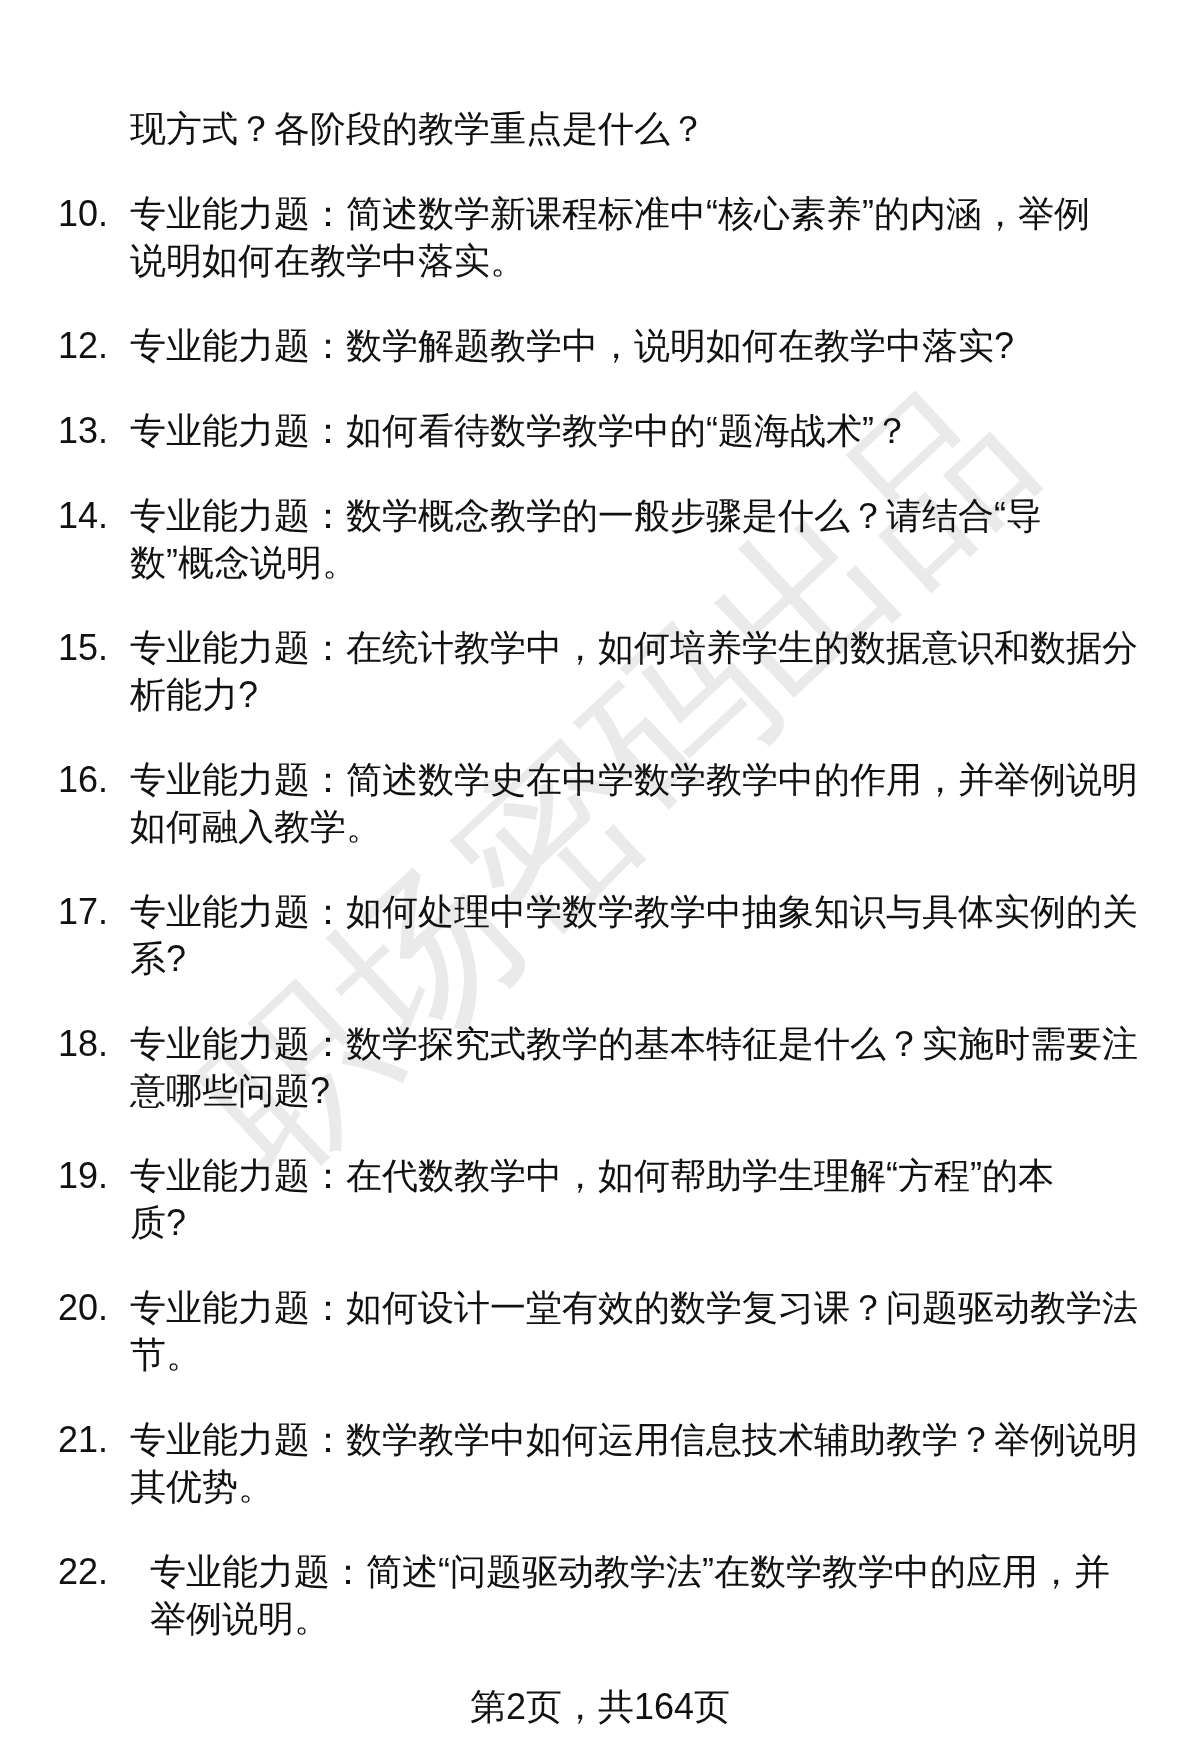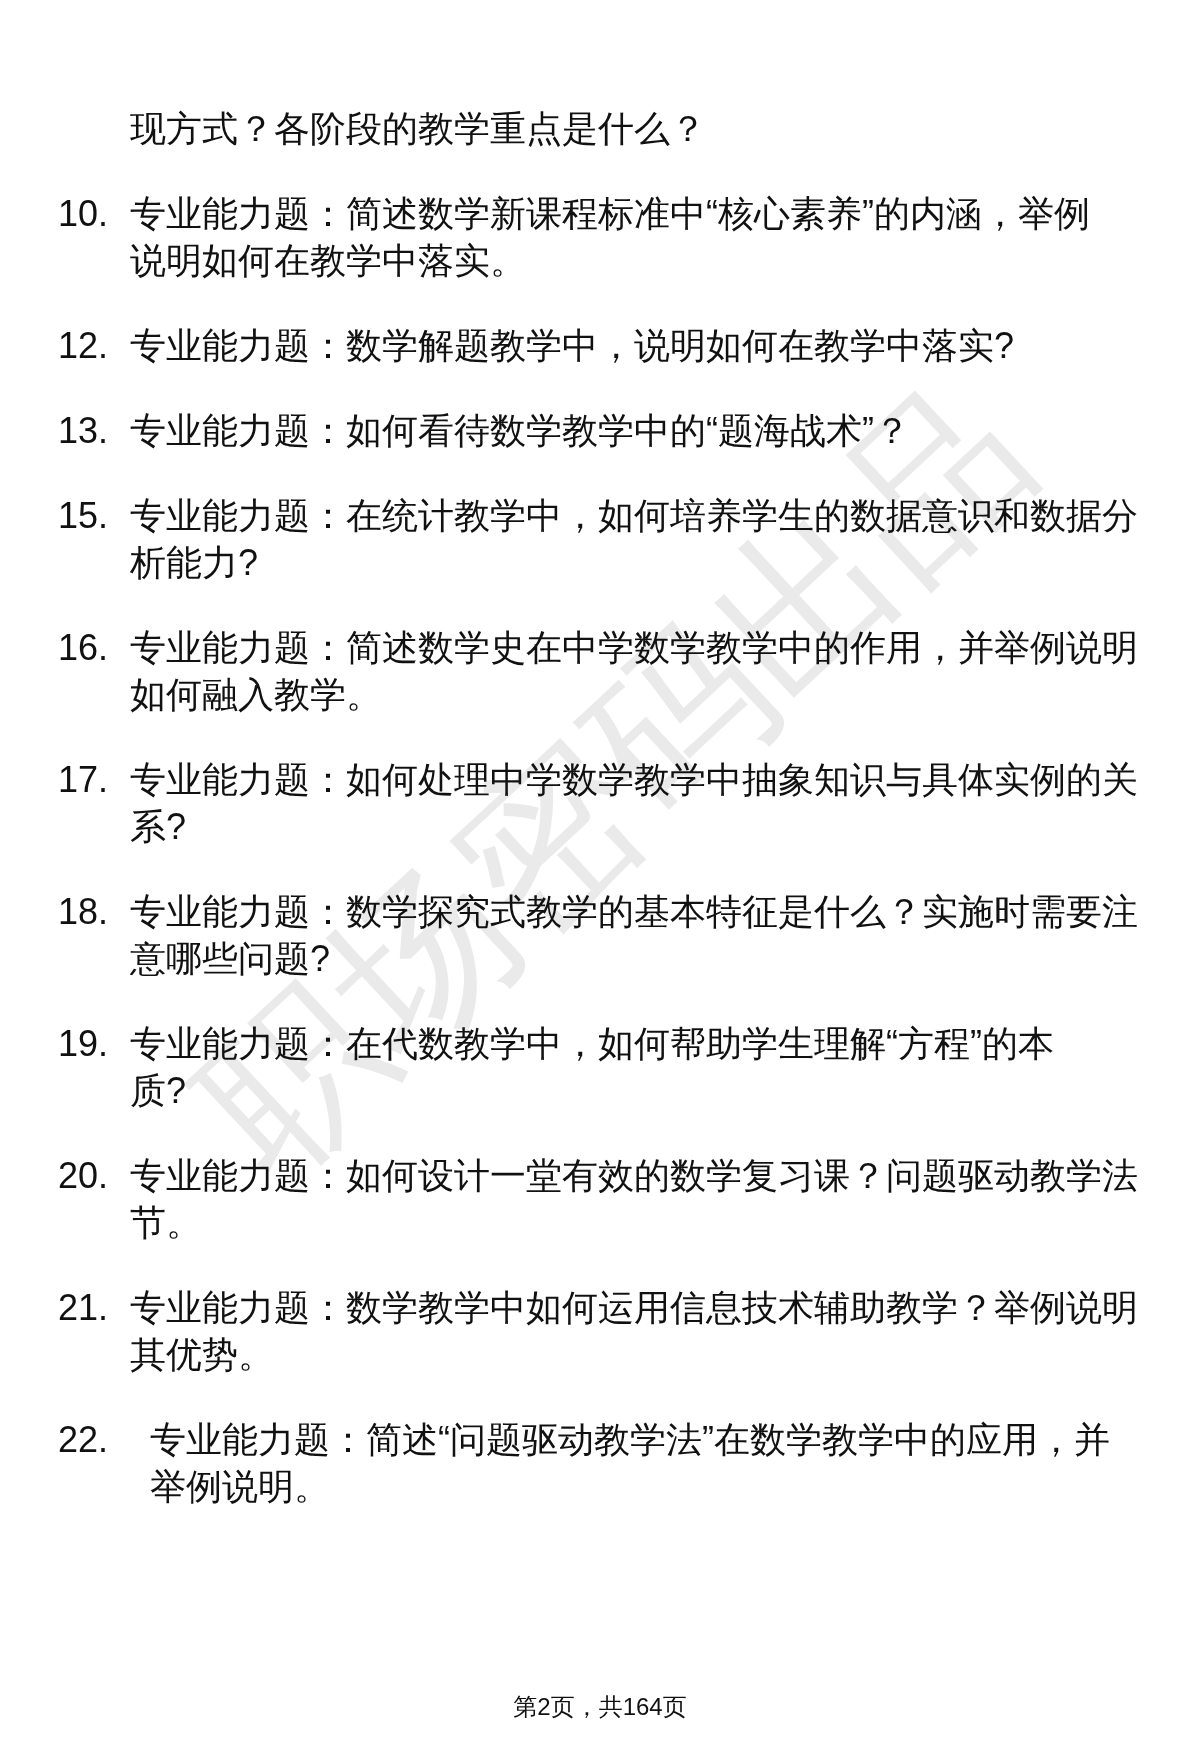--- a/index.html
+++ b/index.html
@@ -63,21 +63,21 @@
   .txt {
     flex: 1;
     white-space: pre-line;
   }
   .footer {
     position: absolute;
     left: 0;
     right: 0;
     top: 1683px;
     text-align: center;
-    font-size: 24px;
+    font-size: 36px;
     line-height: 47px;
     z-index: 1;
   }
 </style>
 </head>
 <body>
 
 <div class="watermark">职场密码出品</div>
 
 <main class="content">
@@ -89,20 +89,25 @@
         <div class="txt">专业能力题：简述数学新课程标准中“核心素养”的内涵，举例
 说明如何在教学中落实。</div>
       </li>
       <li>
         <span class="num">12.</span>
         <div class="txt">专业能力题：数学解题教学中，说明如何在教学中落实?</div>
       </li>
       <li>
         <span class="num">13.</span>
         <div class="txt">专业能力题：如何看待数学教学中的“题海战术”？</div>
+      </li>
+      <li>
+        <span class="num">14.</span>
+        <div class="txt">专业能力题：数学概念教学的一般步骤是什么？请结合“导
+数”概念说明。</div>
       </li>
       <li>
         <span class="num">15.</span>
         <div class="txt">专业能力题：在统计教学中，如何培养学生的数据意识和数据分
 析能力?</div>
       </li>
       <li>
         <span class="num">16.</span>
         <div class="txt">专业能力题：简述数学史在中学数学教学中的作用，并举例说明
 如何融入教学。</div>

